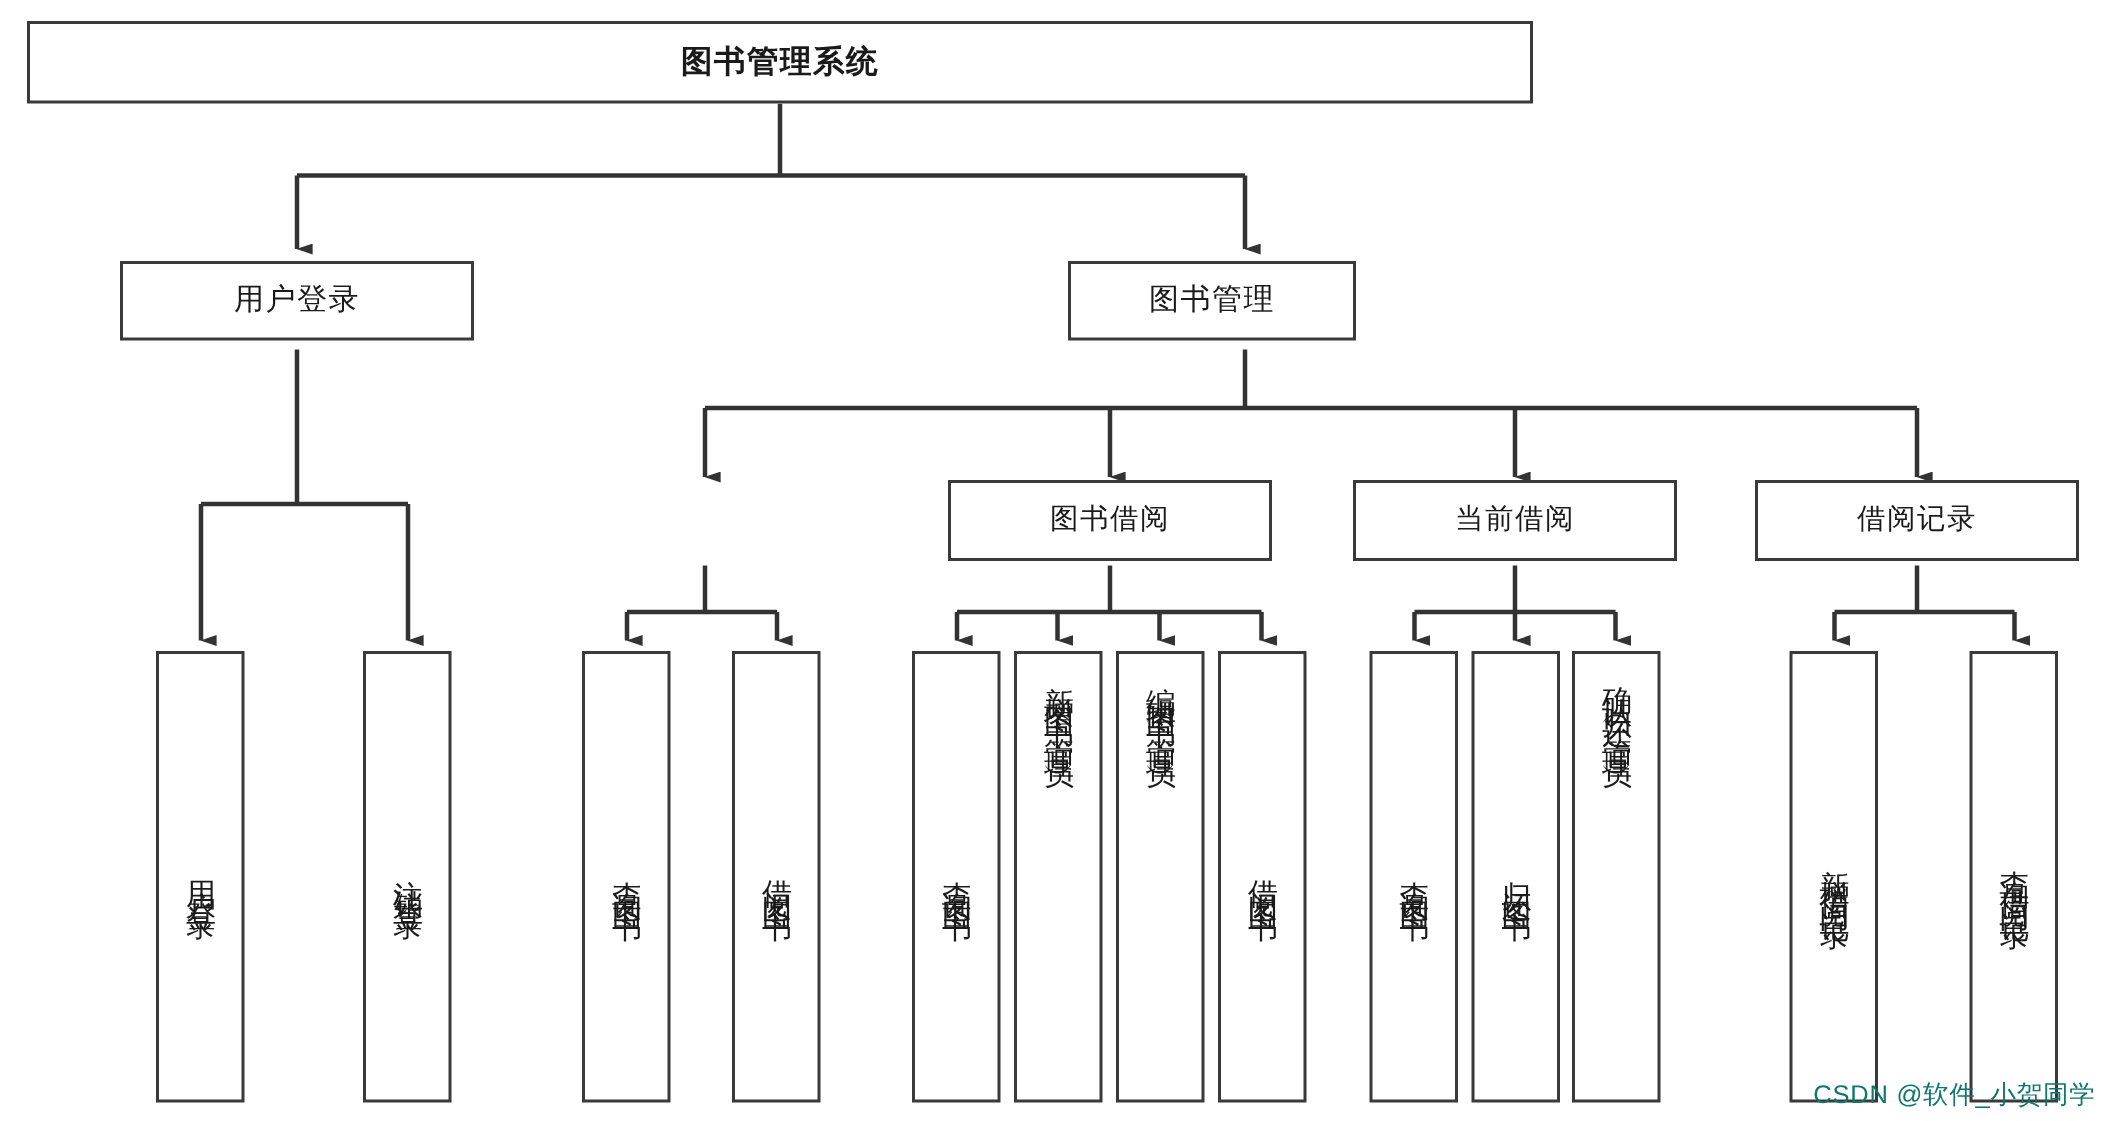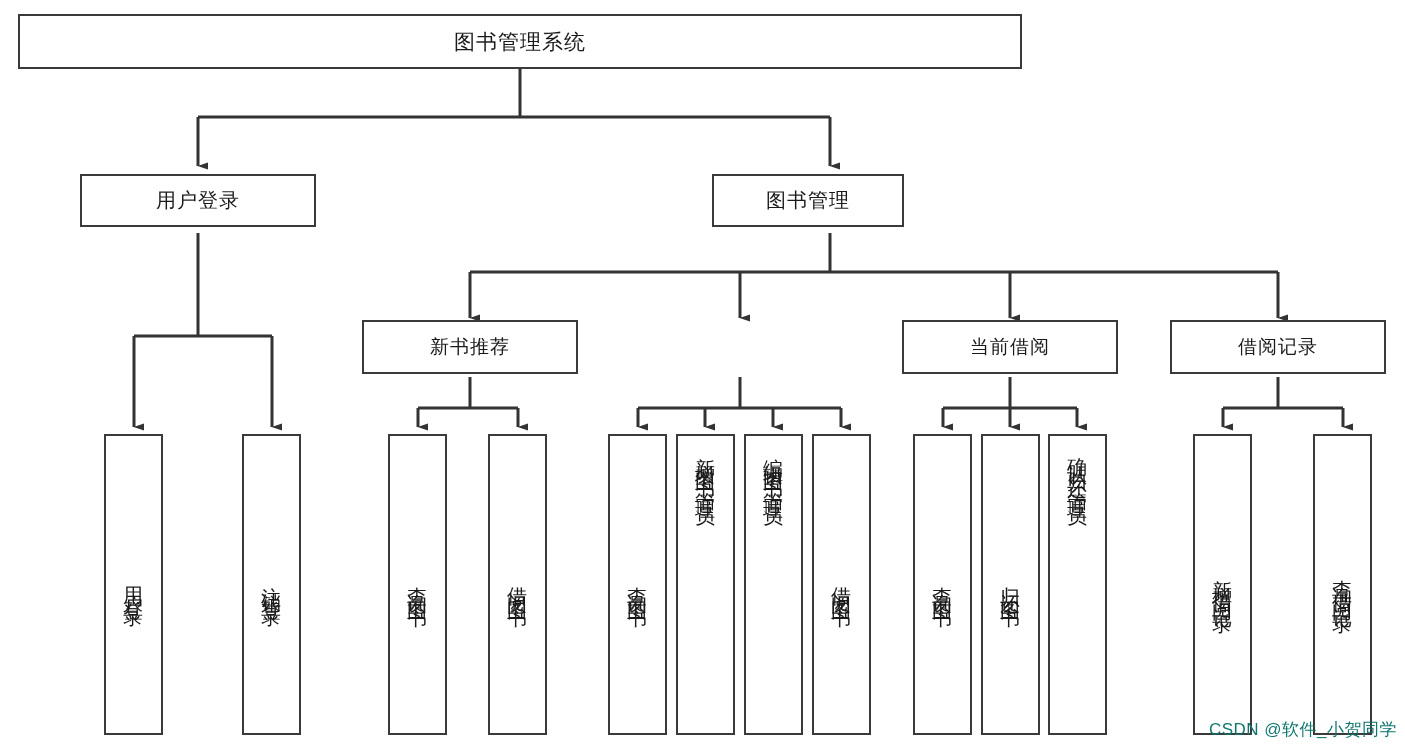--- a/index.html
+++ b/index.html
@@ -46,20 +46,21 @@
   
   .node.root {
     left: 18px;
     top: 14px;
     width: 1004px;
     height: 55px;
   }
   .node.root .node-label {
     font-size: 21px;
     letter-spacing: 1px;
+    font-weight: bold;
   }
   
   .node.lvl2 {
     height: 53px;
   }
   .node.lvl2 .node-label {
     font-size: 20px;
     letter-spacing: 1px;
   }
   
@@ -161,22 +162,22 @@
     <span class="node-label">图书管理系统</span>
   </div>
 
   <div class="node lvl2" style="left:80px; top:174px; width:236px;">
     <span class="node-label">用户登录</span>
   </div>
   <div class="node lvl2" style="left:712px; top:174px; width:192px;">
     <span class="node-label">图书管理</span>
   </div>
 
-  <div class="node lvl3" style="left:362px; top:320px; width:216px;">
-    <span class="node-label">新书推荐</span>
+  <div class="node lvl3" style="left:632px; top:320px; width:216px;">
+    <span class="node-label">图书借阅</span>
   </div>
   <div class="node lvl3" style="left:1170px; top:320px; width:216px;">
     <span class="node-label">借阅记录</span>
   </div>
   <div class="node lvl3" style="left:902px; top:320px; width:216px;">
     <span class="node-label">当前借阅</span>
   </div>
 
   <div class="node leaf centered" style="left:104px;">
     <span class="node-label">用户登录</span>

